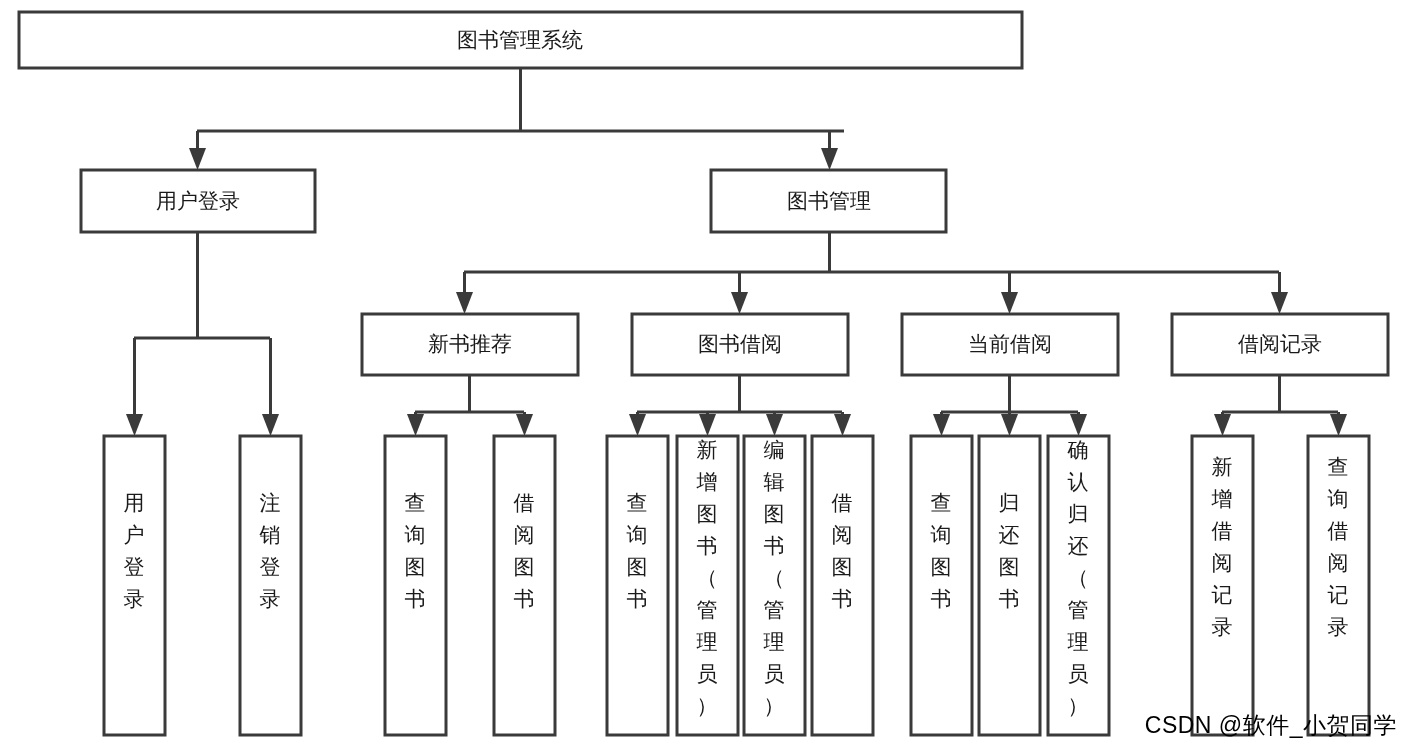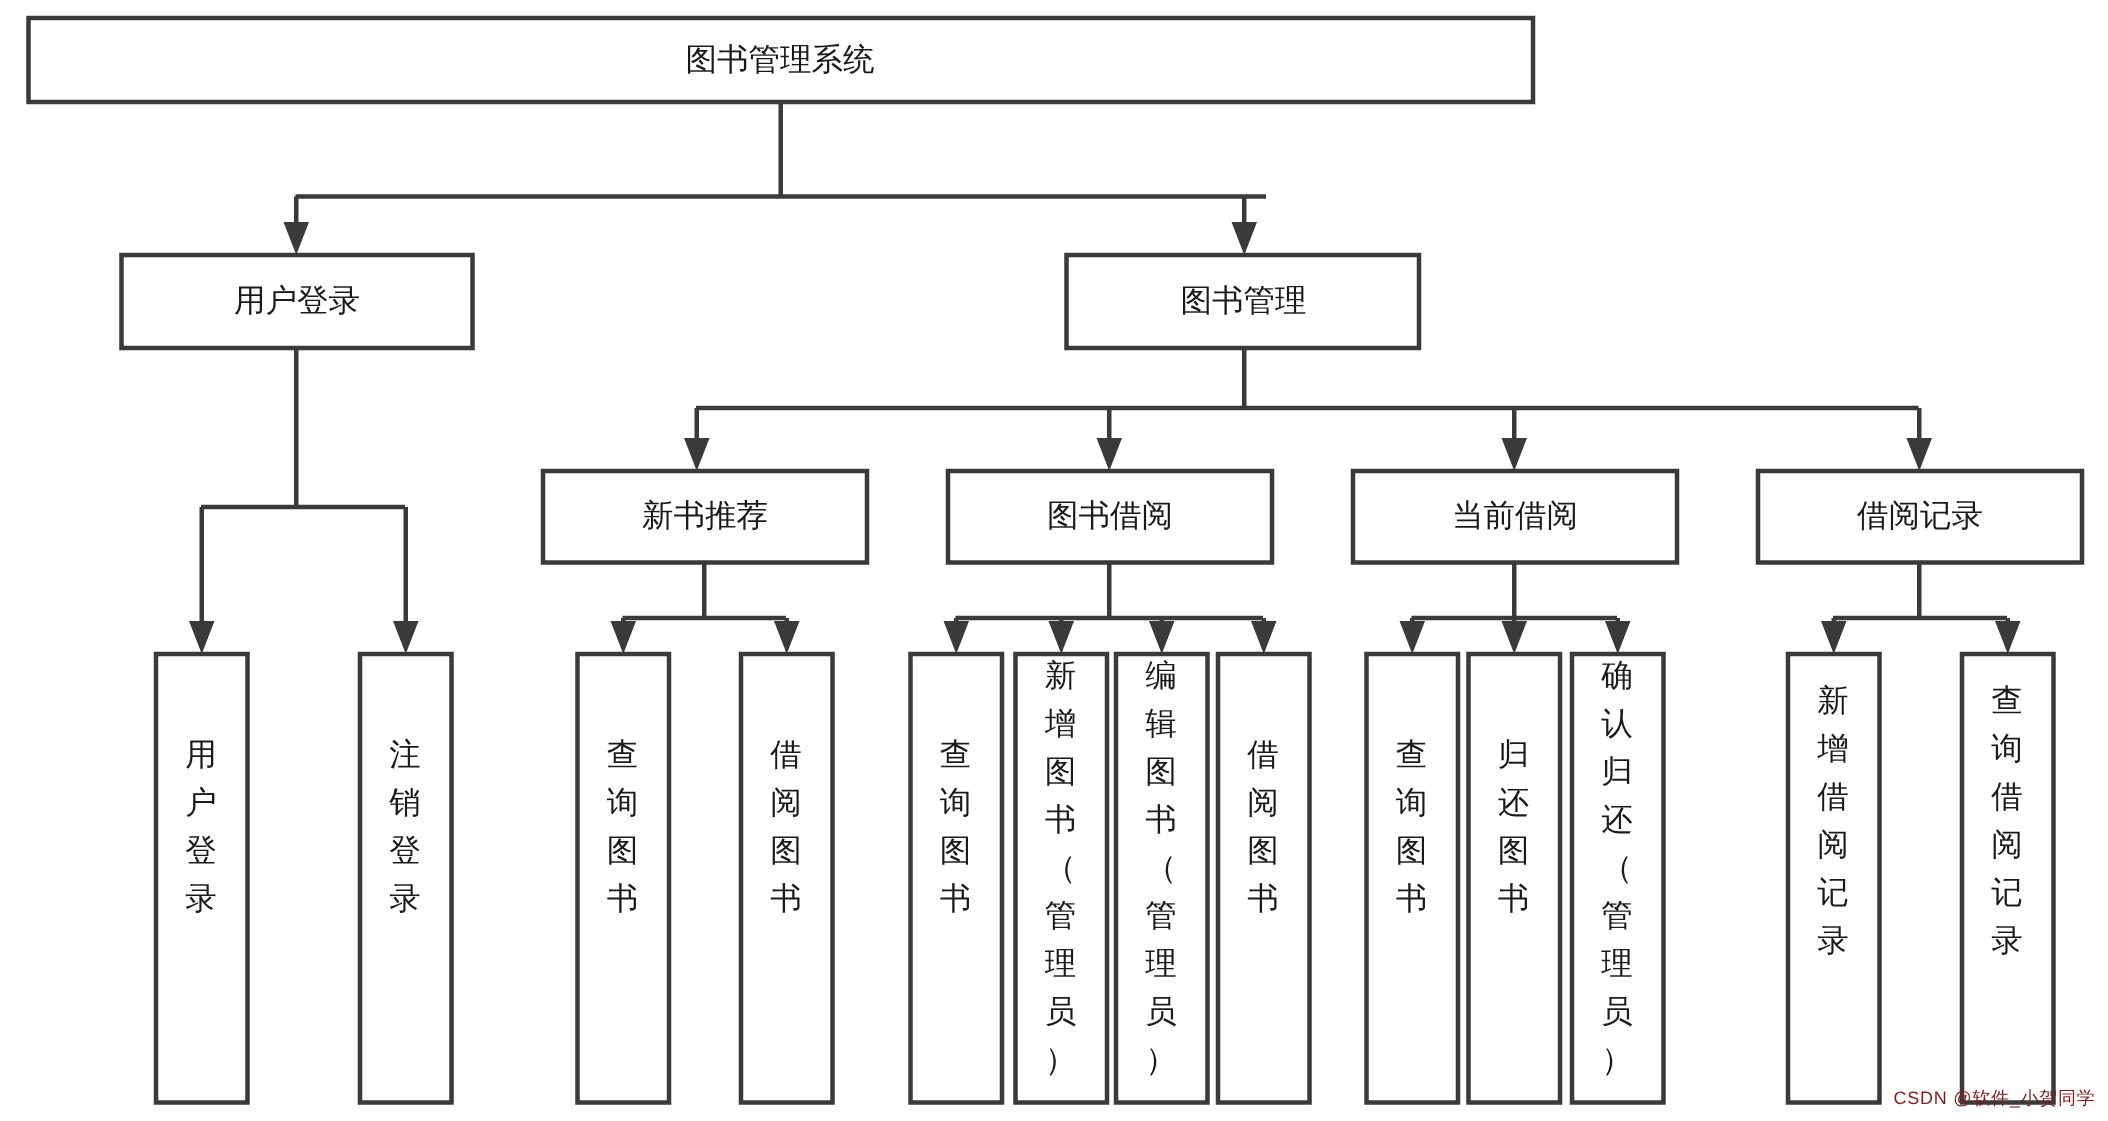--- a/index.html
+++ b/index.html
@@ -52,22 +52,22 @@
   }
   .arrow-head {
     fill: #3a3a3a;
     stroke: none;
   }
   .watermark {
     position: absolute;
     right: 8px;
     bottom: 6px;
     font-family: "Liberation Sans", "DejaVu Sans", sans-serif;
-    font-size: 12px;
-    color: #7f1d1d;
+    font-size: 23px;
+    color: #000000;
     letter-spacing: 0.5px;
     white-space: nowrap;
     user-select: none;
   }
 </style>
 </head>
 <body>
 
 <div id="diagram-root">
 

